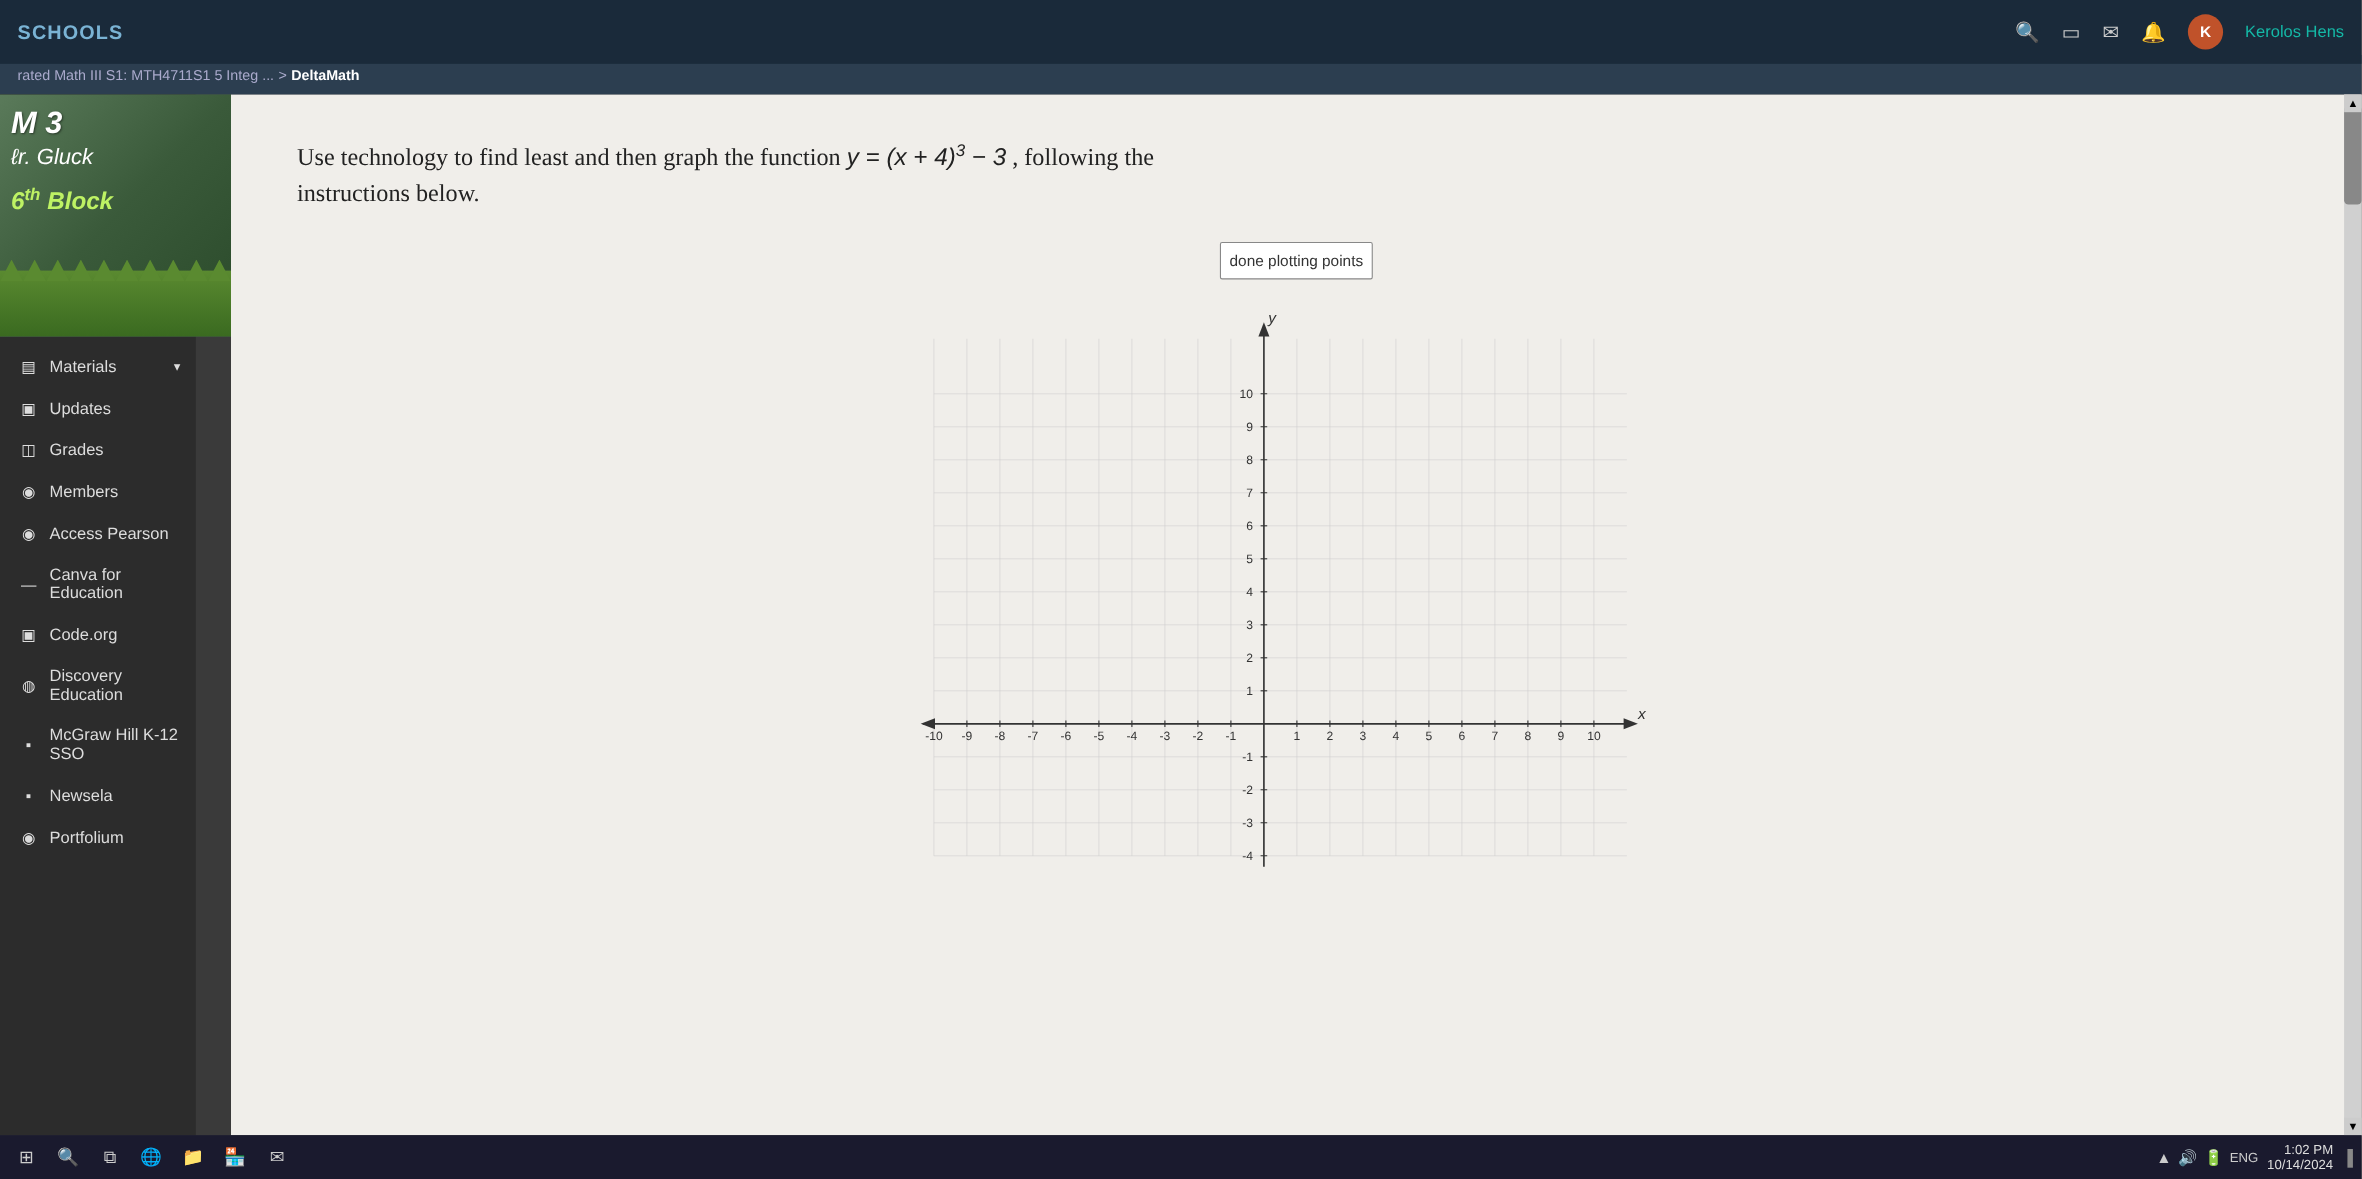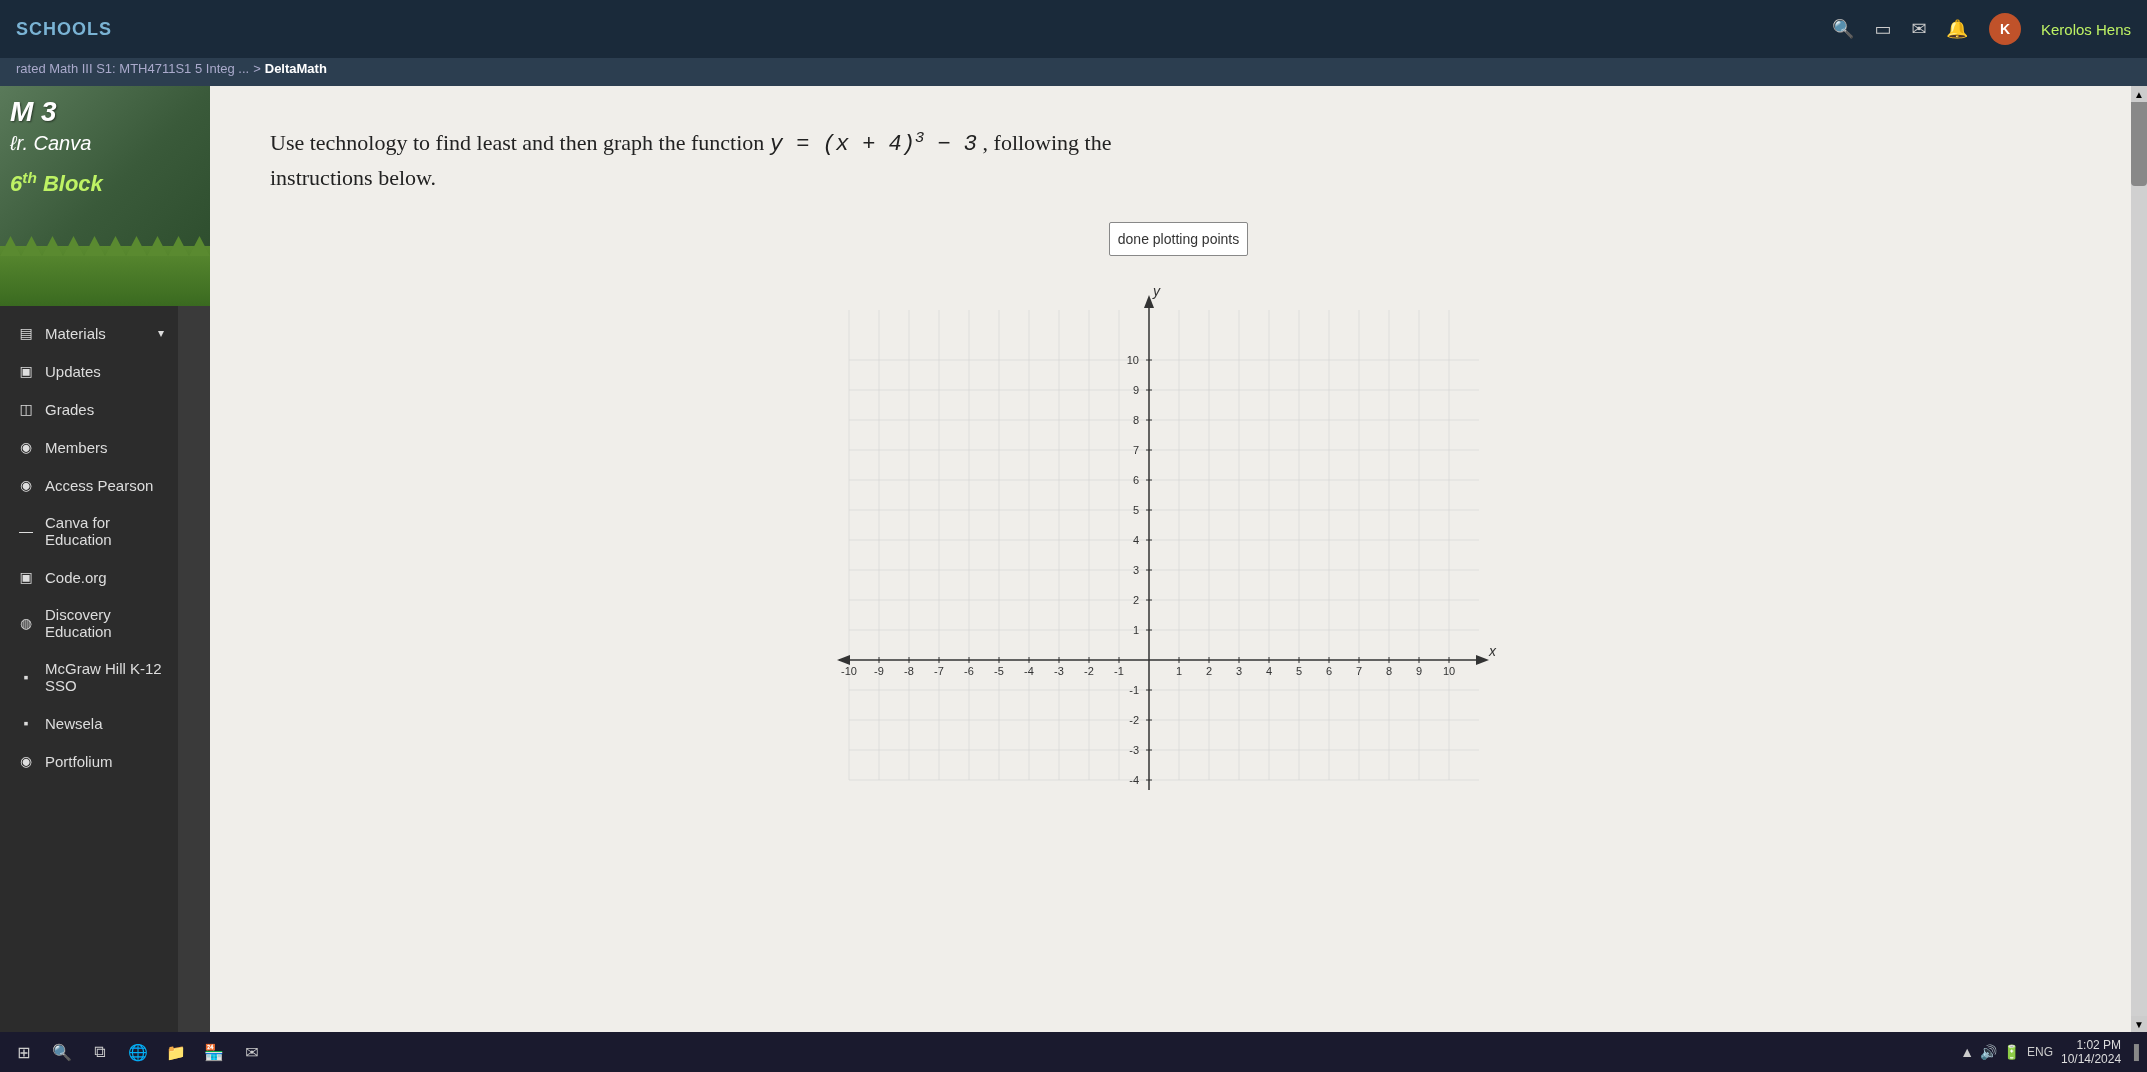--- a/index.html
+++ b/index.html
@@ -31,21 +31,21 @@
     }
     .top-bar-right {
       margin-left: auto;
       color: #ccc;
       font-size: 15px;
       display: flex;
       align-items: center;
       gap: 20px;
     }
     .user-name {
-      color: #bef264;
+      color: #14b8a6;
       font-size: 15px;
     }
 
     
     .breadcrumb-bar {
       position: absolute;
       top: 50px; left: 0; right: 0;
       height: 36px;
       background: #2c3e50;
       display: flex;
@@ -277,21 +277,21 @@
     }
     .taskbar-time {
       text-align: right;
       color: #ddd;
       font-size: 12px;
     }
 
     
     .math-inline {
       font-style: italic;
-      font-family: Liberation Mono, monospace;
+      font-family: Liberation Sans, sans-serif;
     }
     sup { font-size: 0.7em; vertical-align: super; }
   </style>
 </head>
 <body>
 
 <div class="top-bar">
   <span class="top-bar-schools">SCHOOLS</span>
   <div class="top-bar-right">
     <span style="font-size:18px;color:#ccc;cursor:pointer;">🔍</span>
@@ -308,21 +308,21 @@
   <span class="breadcrumb-arrow">&gt;</span>
   <span class="breadcrumb-current">DeltaMath</span>
 </div>
 
 <div class="sidebar">
   <div class="class-image">
     <div class="class-image-overlay"></div>
     <div class="class-text">
       <div class="class-label">M 3</div>
       <div class="teacher">
-        <span>ℓr. Canva</span>
+        <span>ℓr. Gluck</span>
       </div>
       <div class="block">
         <span>6<sup>th</sup> Block</span>
       </div>
     </div>
     <div class="class-image-grass">
       <div class="grass-zigzag"></div>
     </div>
   </div>
   <div class="sidebar-nav">

